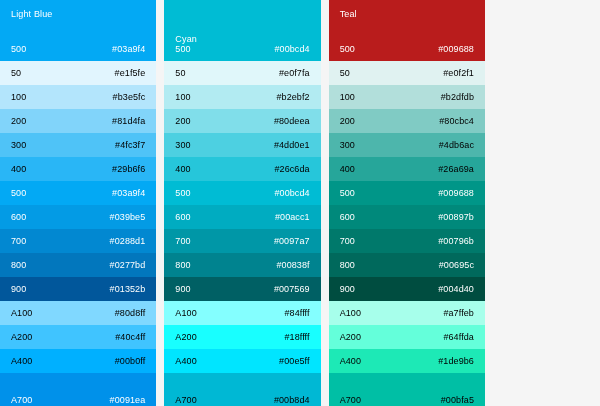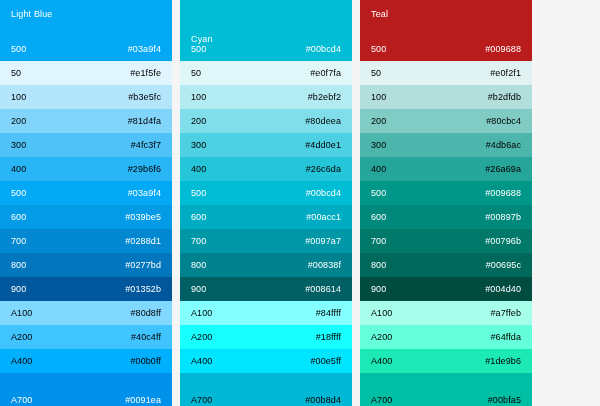--- a/index.html
+++ b/index.html
@@ -8,21 +8,21 @@
     width: 600px;
     height: 406px;
     overflow: hidden;
   }
   body {
     background: #f5f5f5;
     font-family: "Liberation Sans", "DejaVu Sans", sans-serif;
   }
   .palette-board {
     display: flex;
-    width: 532px;
+    width: 485px;
     height: 406px;
     gap: 8px;
   }
   .palette-column {
     flex: 1 1 0;
     display: flex;
     flex-direction: column;
     min-width: 0;
     overflow: hidden;
   }
@@ -179,21 +179,21 @@
       <div class="swatch-row" style="background: rgb(0, 151, 167); color: rgb(255, 255, 255);">
         <span class="swatch-name">700</span>
         <span class="swatch-hex">#0097a7</span>
       </div>
       <div class="swatch-row" style="background: rgb(0, 131, 143); color: rgb(255, 255, 255);">
         <span class="swatch-name">800</span>
         <span class="swatch-hex">#00838f</span>
       </div>
       <div class="swatch-row" style="background: rgb(0, 96, 100); color: rgb(255, 255, 255);">
         <span class="swatch-name">900</span>
-        <span class="swatch-hex">#008614</span>
+        <span class="swatch-hex">#007569</span>
       </div>
       <div class="swatch-row" style="background: rgb(132, 255, 255); color: rgb(0, 0, 0);">
         <span class="swatch-name">A100</span>
         <span class="swatch-hex">#84ffff</span>
       </div>
       <div class="swatch-row" style="background: rgb(24, 255, 255); color: rgb(0, 0, 0);">
         <span class="swatch-name">A200</span>
         <span class="swatch-hex">#18ffff</span>
       </div>
       <div class="swatch-row" style="background: rgb(0, 229, 255); color: rgb(0, 0, 0);">

